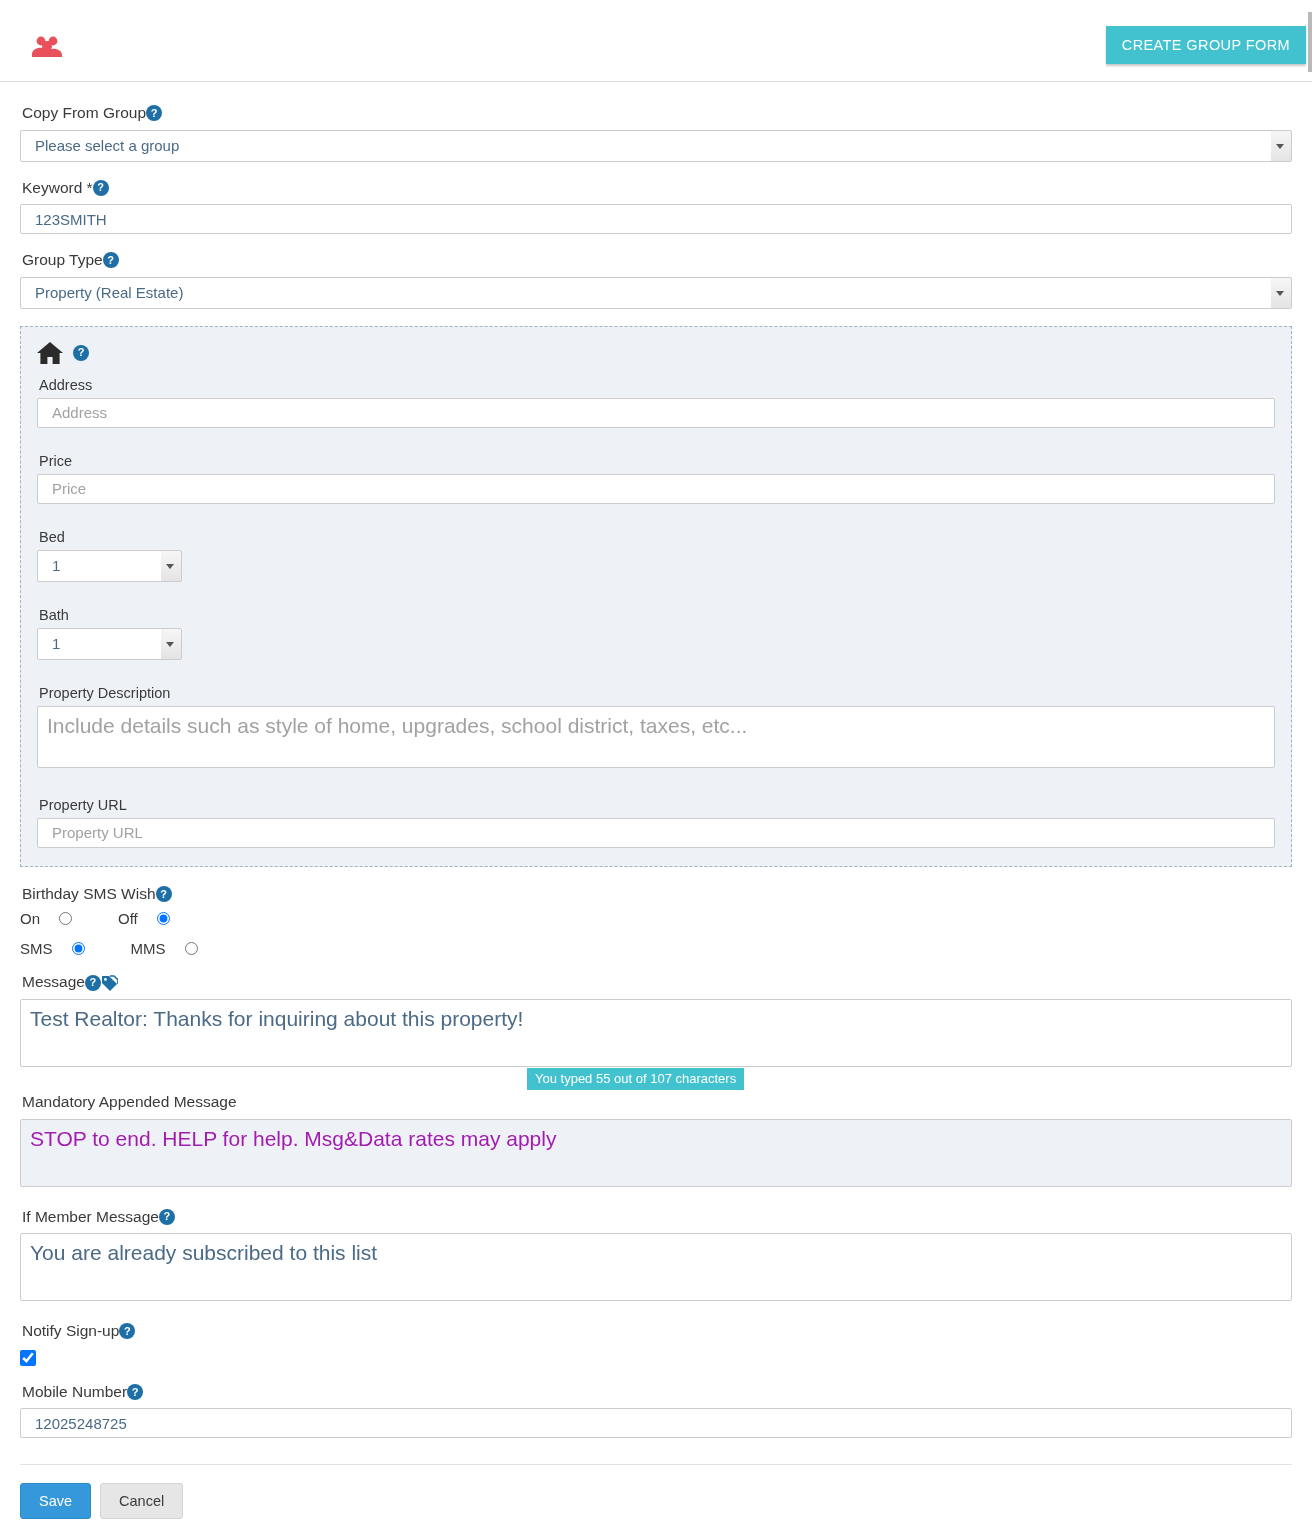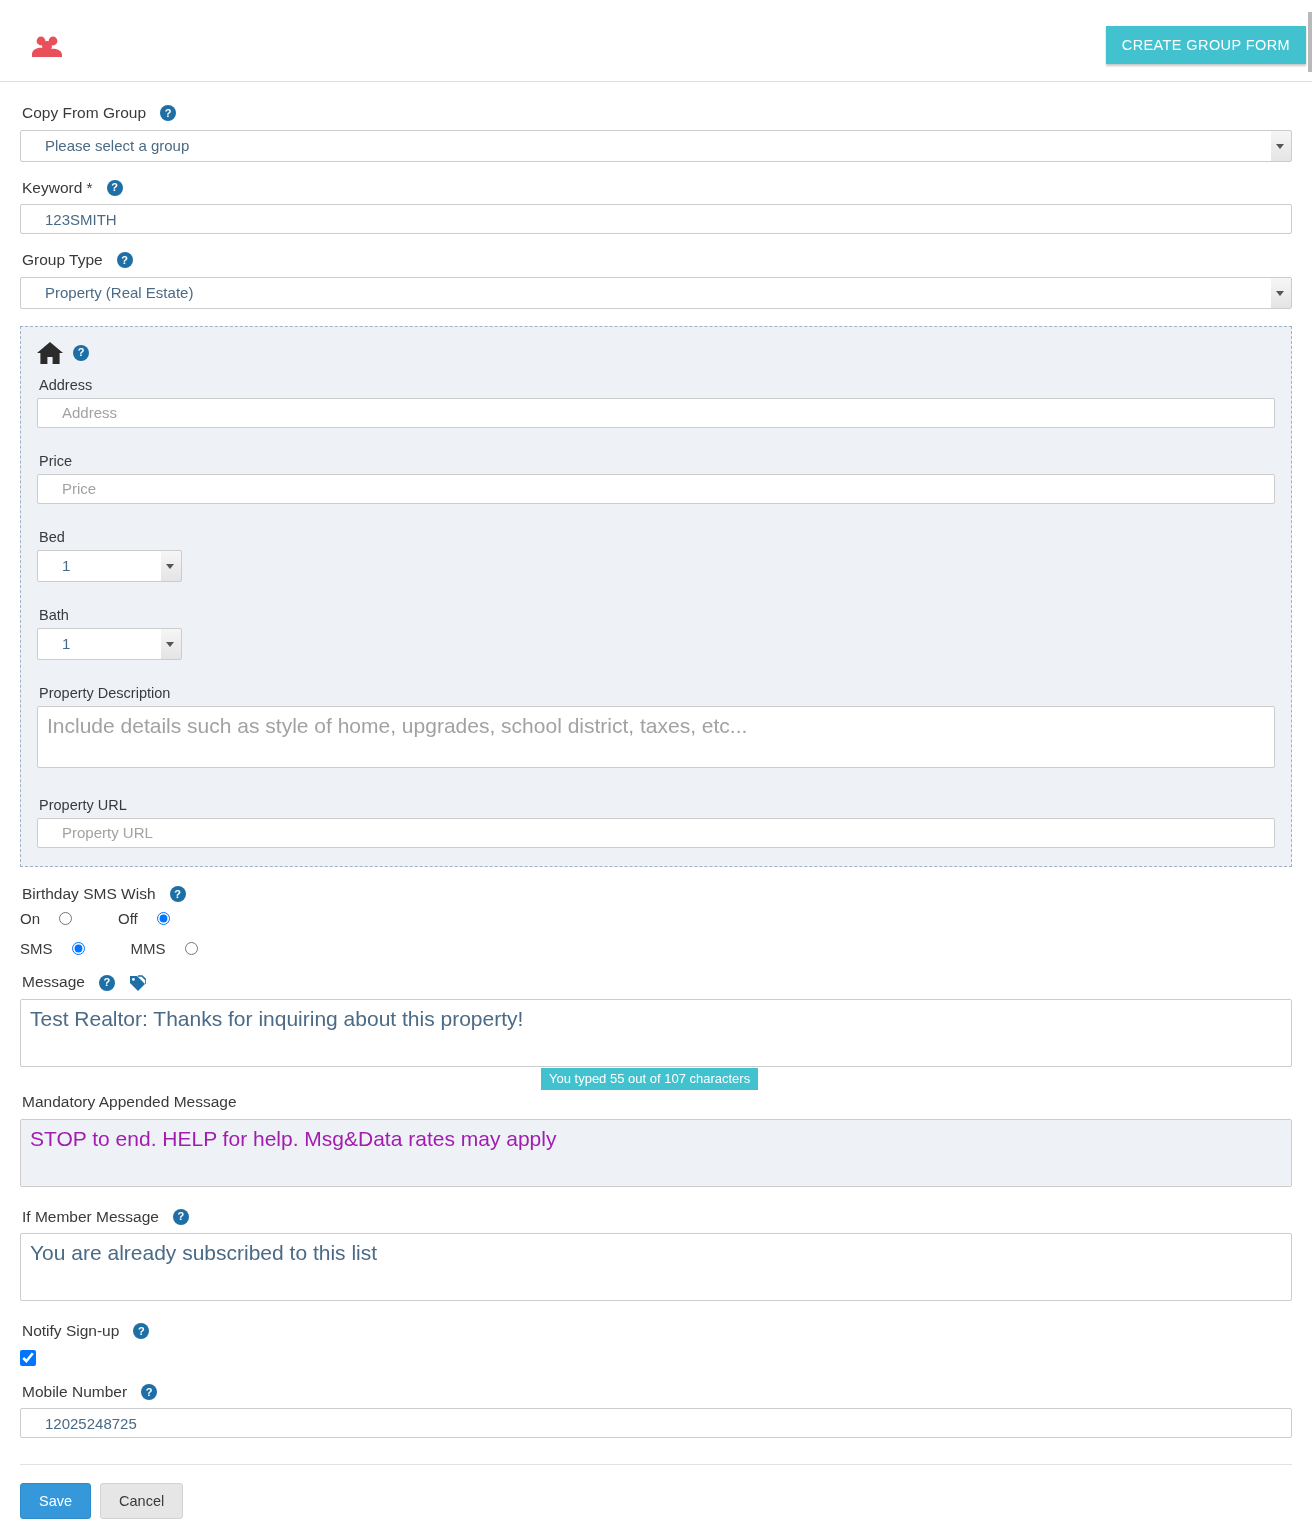--- a/index.html
+++ b/index.html
@@ -63,21 +63,21 @@
   .form-body {
     padding: 22px 20px 0 20px;
   }
 
   .field-label {
     font-size: 15.5px;
     color: #3a3a3a;
     margin: 0 0 7px 2px;
     display: flex;
     align-items: center;
-    gap: 14px;
+    gap: 0;
     line-height: 1.2;
   }
   .field-label .txt { display: inline-block; }
 
   .help-icon {
     display: inline-flex;
     align-items: center;
     justify-content: center;
     width: 16px;
     height: 16px;
@@ -100,21 +100,21 @@
   }
 
   .row { margin-bottom: 17px; }
 
   input.text-input,
   select.select-input {
     width: 100%;
     height: 30px;
     border: 1px solid #cccccc;
     border-radius: 2px;
-    padding: 4px 24px;
+    padding: 4px 14px;
     font-size: 15px;
     color: #4a6a86;
     font-family: "Liberation Sans", sans-serif;
     background: #fff;
     outline: none;
   }
   input.text-input::placeholder { color: #a2a2a2; }
 
   select.select-input {
     height: 32px;
@@ -208,21 +208,21 @@
   }
   input[type=checkbox].signup-cb { width: 16px; height: 16px; }
 
   
   .counter-wrap {
     position: relative;
     height: 0;
   }
   .char-counter {
     position: absolute;
-    left: 521px;
+    left: 507px;
     top: -9px;
     background: #42c2cf;
     color: #ffffff;
     font-size: 13px;
     padding: 3px 8px 4px 8px;
     white-space: nowrap;
   }
 
   textarea.readonly-ta {
     background: #eef2f7;

